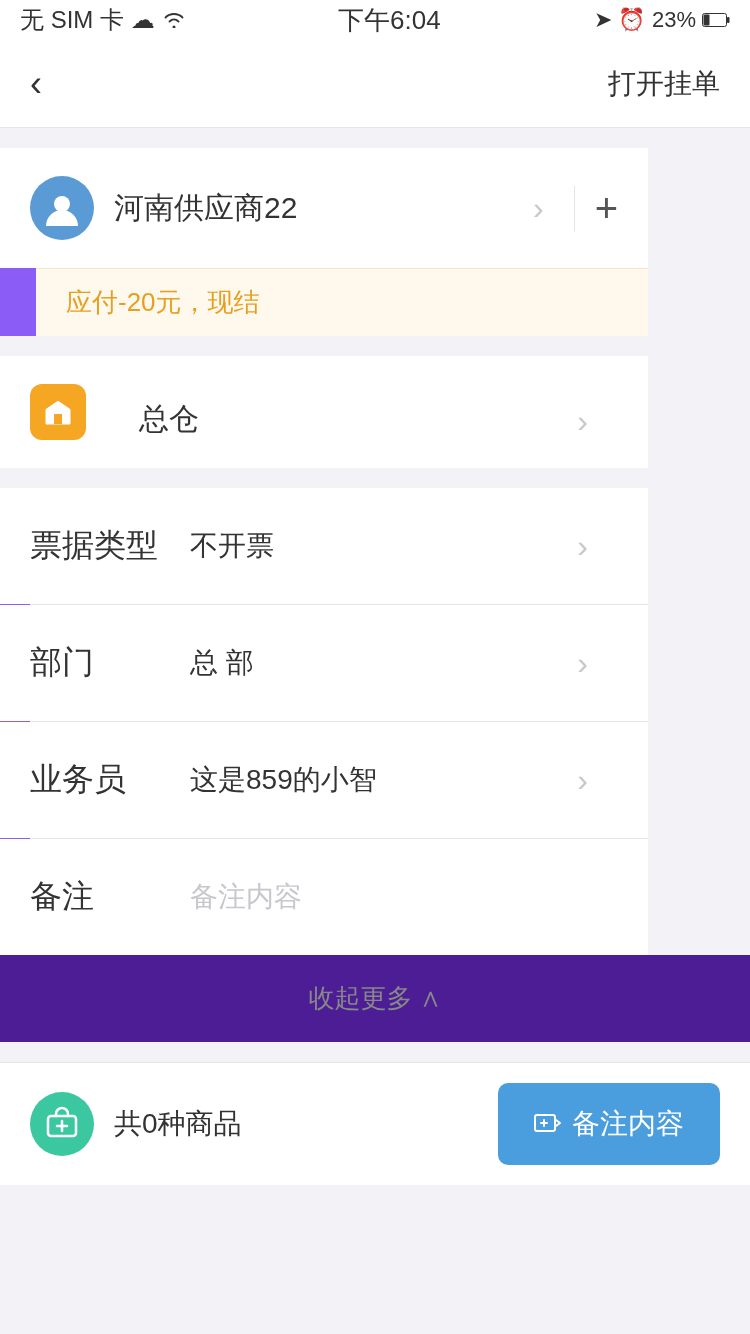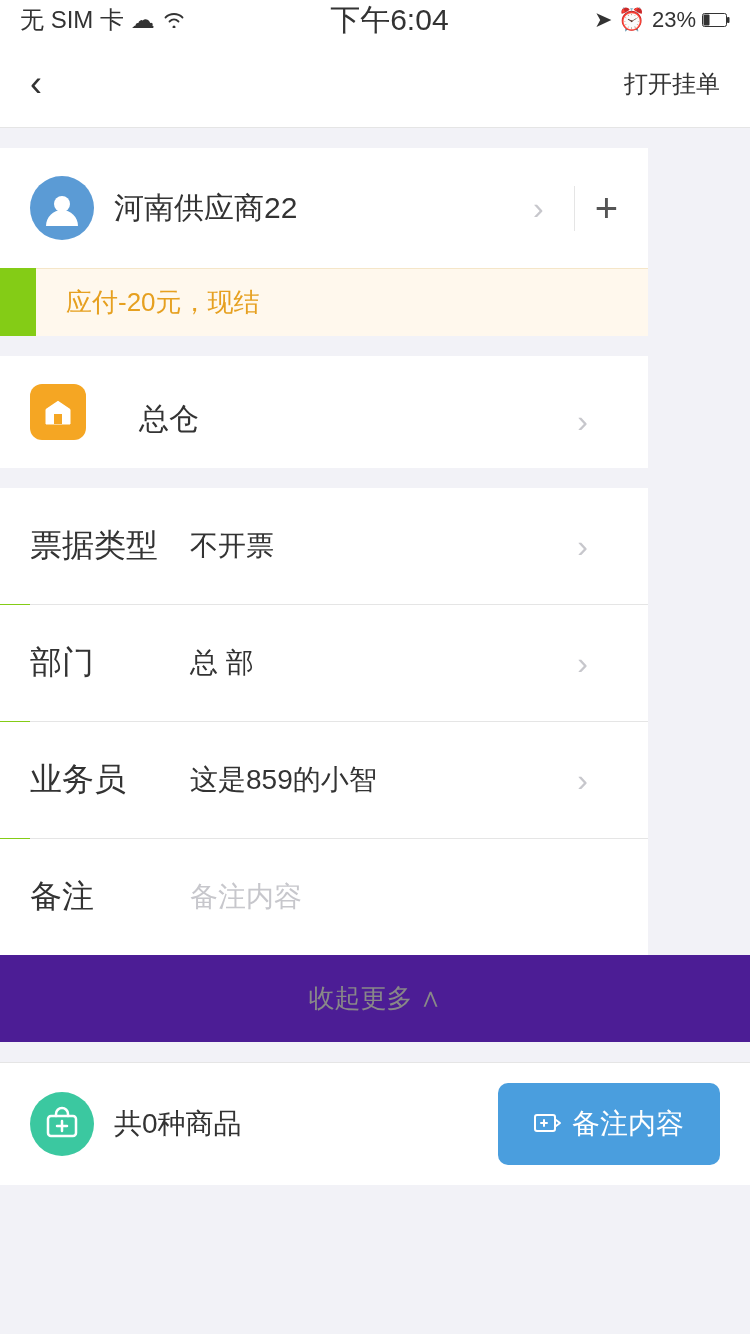--- a/index.html
+++ b/index.html
@@ -20,21 +20,21 @@
       height: 40px;
       background: #fff;
       display: flex;
       align-items: center;
       justify-content: space-between;
       padding: 0 20px;
       font-size: 24px;
       color: #333;
     }
     .status-left { display: flex; align-items: center; gap: 8px; }
-    .status-center { font-size: 30px; font-weight: 500; }
+    .status-center { font-size: 26px; font-weight: 500; }
     .status-right { display: flex; align-items: center; gap: 6px; font-size: 22px; }
 
     
     .nav-bar {
       width: 750px;
       height: 88px;
       background: #fff;
       display: flex;
       align-items: center;
       justify-content: space-between;
@@ -46,34 +46,34 @@
       color: #333;
       cursor: pointer;
       width: 60px;
     }
     .nav-title {
       font-size: 34px;
       font-weight: 600;
       color: #333;
     }
     .nav-action {
-      font-size: 24px;
+      font-size: 28px;
       color: #333;
       cursor: pointer;
     }
 
     
     .section-gap {
       height: 20px;
       background: #f2f2f7;
     }
 
     
     .card {
-      background: #84cc16;
+      background: #8b5cf6;
       width: 648px;
     }
 
     
     .supplier-row {
       display: flex;
       align-items: center;
       padding: 28px 30px;
       background: #fff;
       position: relative;

